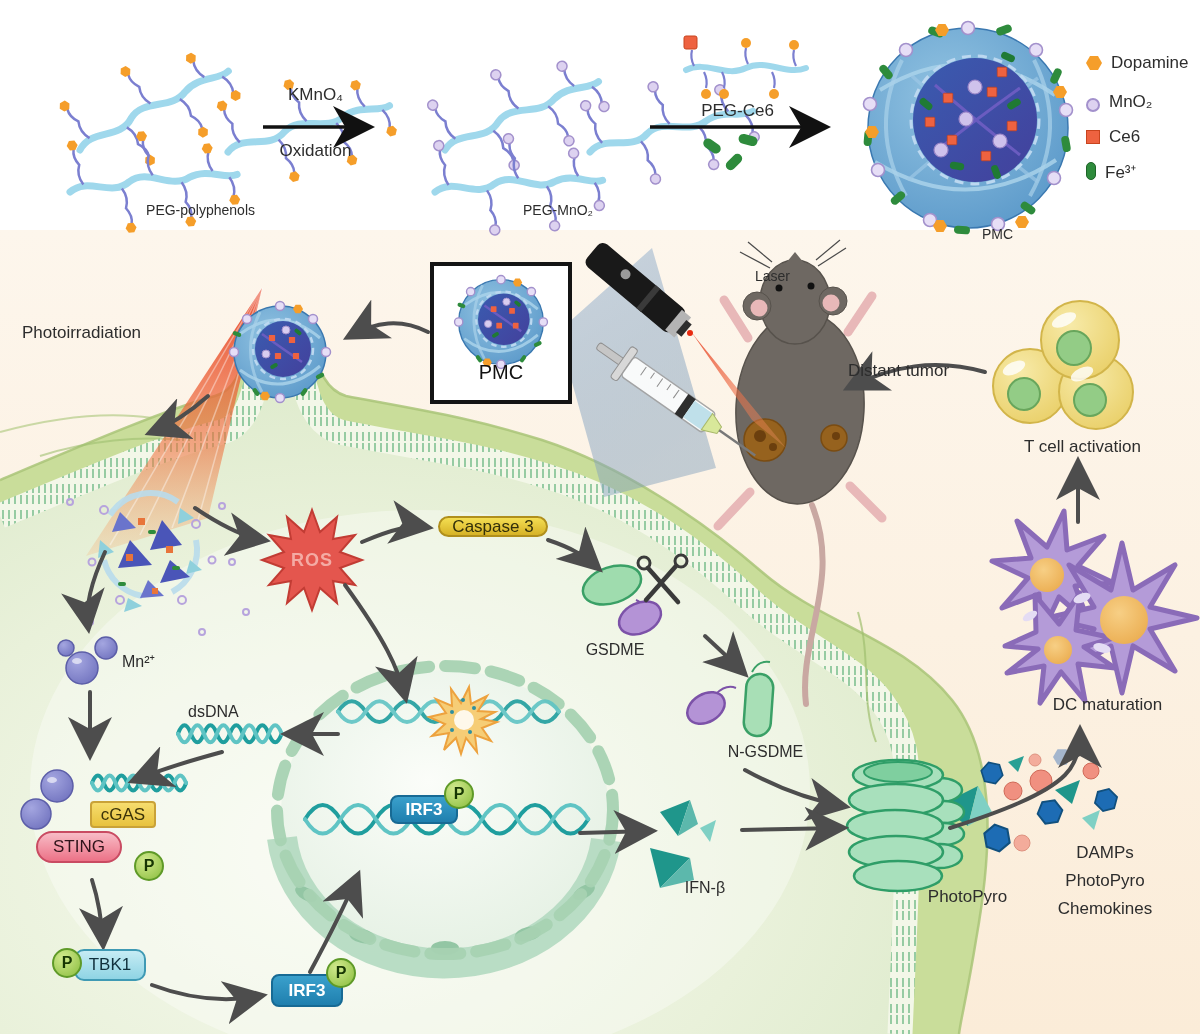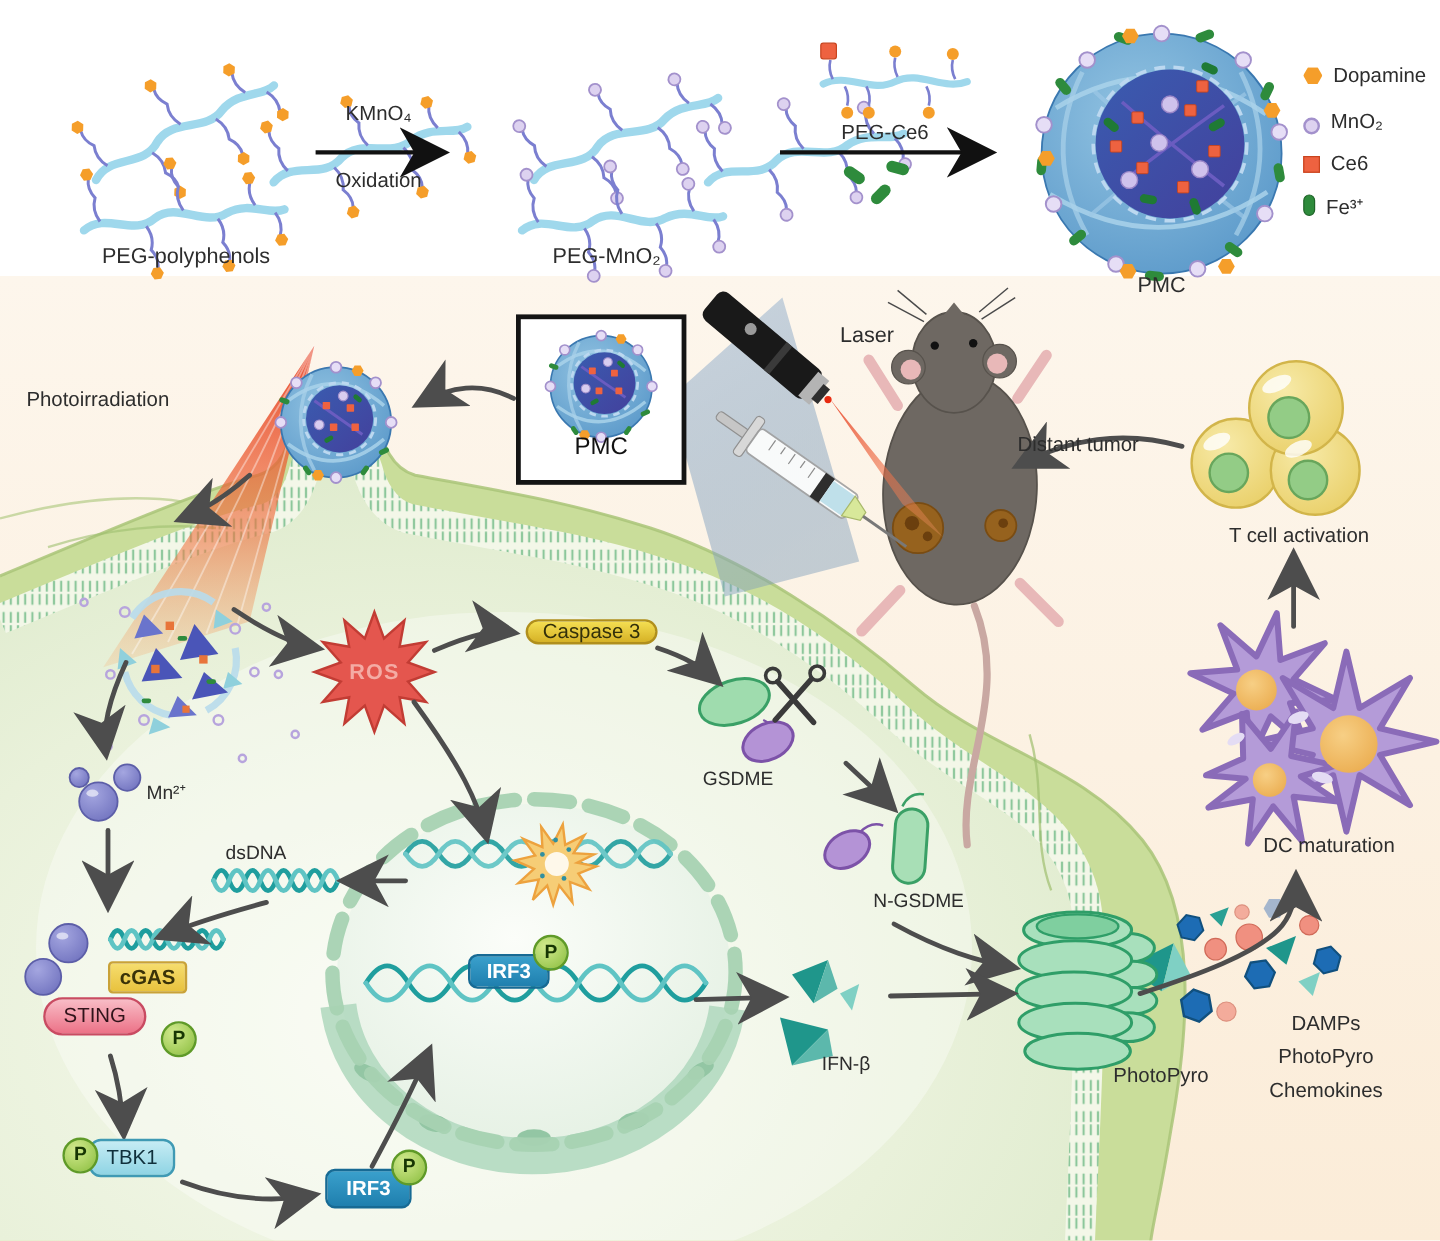--- a/index.html
+++ b/index.html
@@ -1,29 +1,29 @@
 <!DOCTYPE html>
 <html><head>
 <meta charset="utf-8">
 <style>
   html,body{margin:0;padding:0;background:#fff;}
   #fig{position:relative;width:1200px;height:1034px;overflow:hidden;
        font-family:"Liberation Sans",sans-serif;background:#fff;}
   #bg{position:absolute;left:0;top:0;}
   .lbl{position:absolute;font-size:17px;color:#2d2d2d;text-align:center;line-height:1.25;}
   .left{text-align:left;}
-  .s16{font-size:16px;} .s18{font-size:18px;}
+  .s16{font-size:16px;} .s18{font-size:14px;text-align:right;}
   .green-big{font-size:23px;color:#87a158;}
   .ros-t{color:#f4aba4;font-weight:bold;font-size:18px;letter-spacing:1px;}
   .pill,.boxlbl{position:absolute;display:flex;align-items:center;justify-content:center;
      font-size:17px;color:#33300a;box-sizing:border-box;}
   .caspase{width:110px;height:21px;border-radius:17px;border:2px solid #b08f1c;
      background:linear-gradient(#f4de52,#d6b226);}
   .cgas{width:66px;height:27px;border-radius:4px;border:2px solid #c9a238;
-     background:linear-gradient(#f6dd6e,#e8c23e);color:#3a3208;font-weight:bold;}
+     background:linear-gradient(#f6dd6e,#e8c23e);color:#3a3208;}
   .sting{width:86px;height:32px;border-radius:16px;border:2px solid #c94b62;
      background:linear-gradient(#f8bcc6,#ec7287);color:#30131a;}
   .tbk1{width:72px;height:32px;border-radius:10px;border:2px solid #3f9ab4;
      background:linear-gradient(#c6ecf4,#8fd4e4);color:#10303c;}
   .irf3{width:72px;height:33px;border-radius:8px;border:2px solid #176a94;
      background:linear-gradient(#3aa0cc,#1f7fae);color:#fff;font-weight:bold;}
   .irf3n{width:68px;height:29px;}
   .p{position:absolute;width:30px;height:30px;border-radius:50%;
      background:radial-gradient(circle at 35% 30%,#d2ea8e,#8abd3e);
      border:2px solid #5f9a28;color:#173603;font-weight:bold;font-size:16px;

